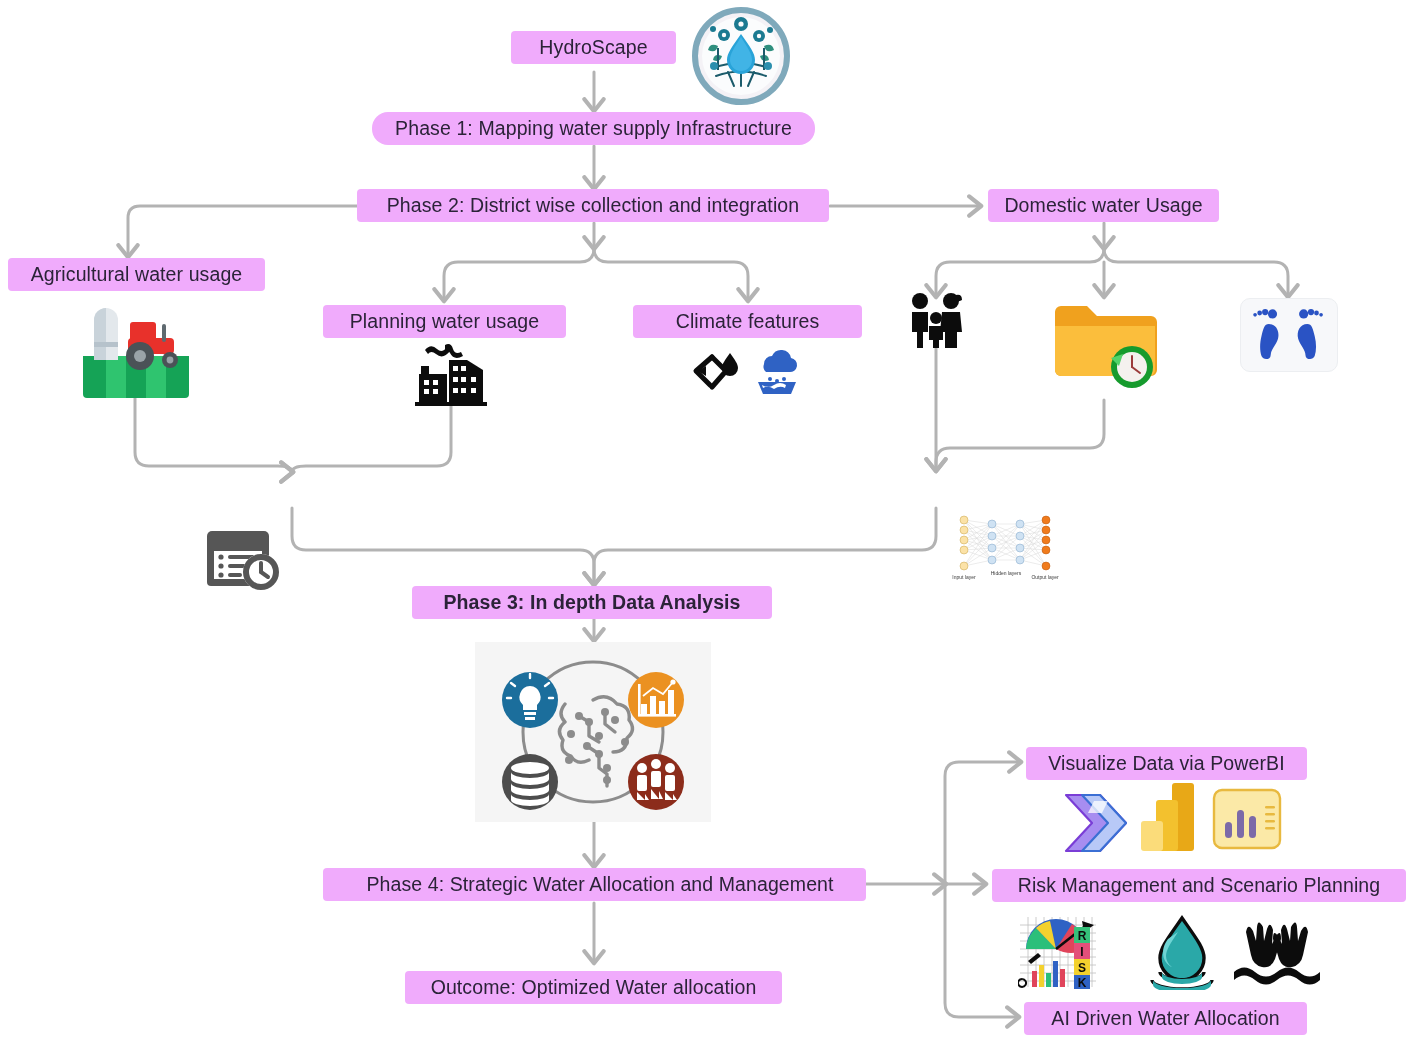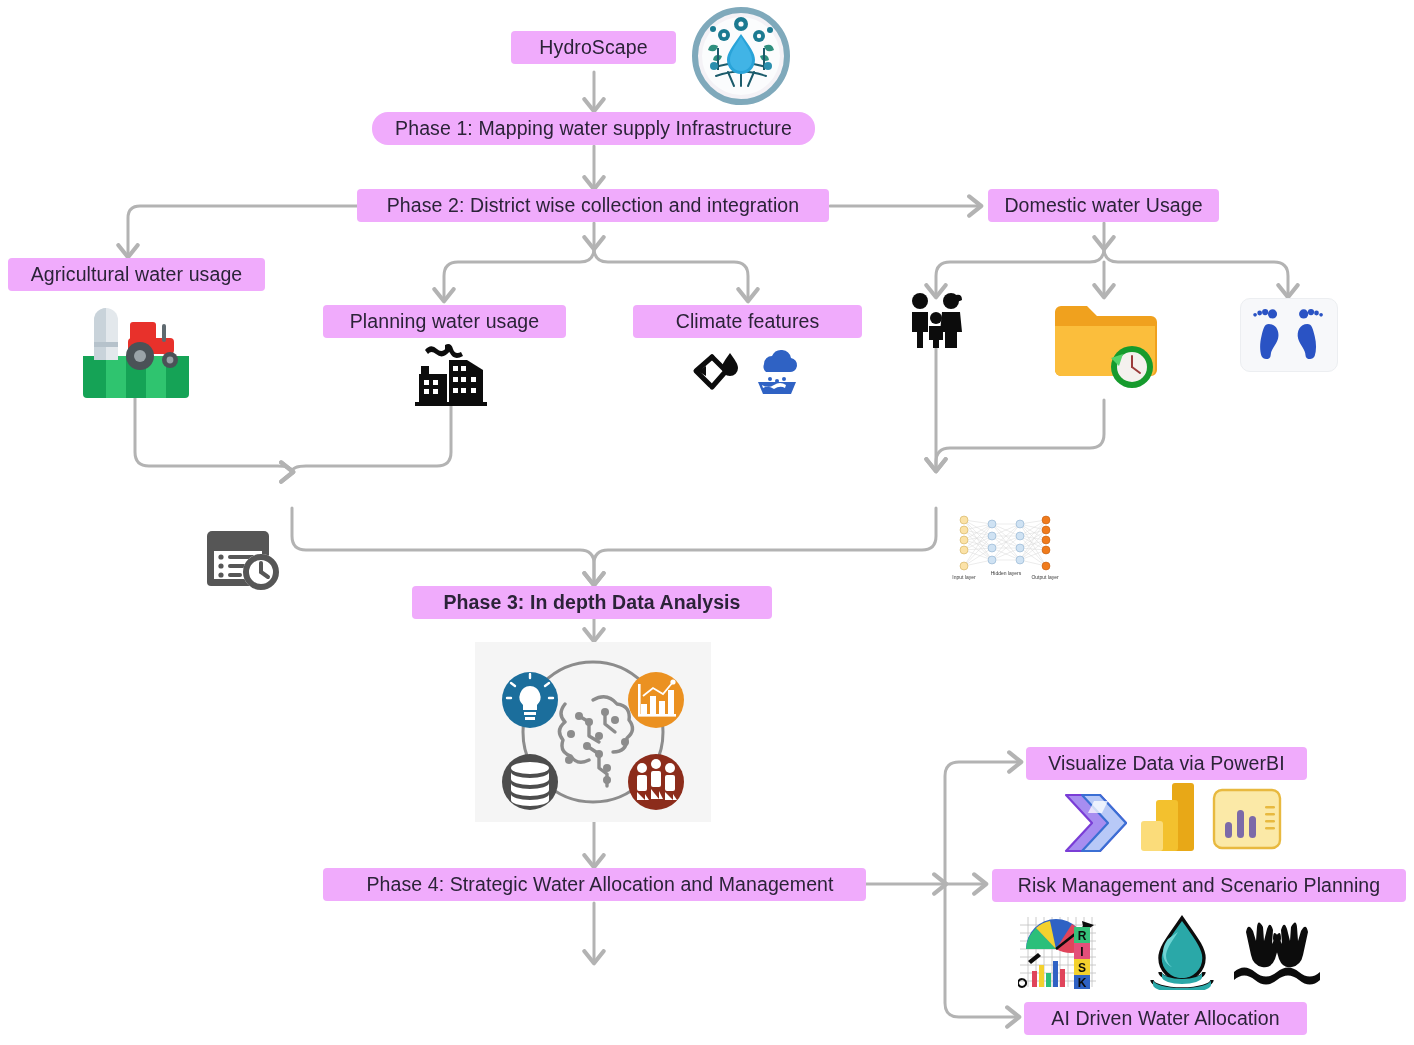--- a/index.html
+++ b/index.html
@@ -110,20 +110,21 @@
   <div class="node" style="left:323px;top:305px;width:243px;">Planning water usage</div>
 
   <div class="node" style="left:633px;top:305px;width:229px;">Climate features</div>
 
 
 
   <div class="node" style="left:412px;top:586px;width:360px;font-weight:bold;">Phase 3: In depth Data Analysis</div>
 
   <div class="node" style="left:323px;top:868px;width:543px;padding-left:25px;">Phase 4: Strategic Water Allocation and Management</div>
 
+  <div class="node" style="left:405px;top:971px;width:377px;">Outcome: Optimized Water allocation</div>
 
   <div class="node" style="left:1026px;top:747px;width:281px;">Visualize Data via PowerBI</div>
 
   <div class="node" style="left:992px;top:869px;width:414px;">Risk Management and Scenario Planning</div>
 
   <div class="node" style="left:1024px;top:1002px;width:283px;">AI Driven Water Allocation</div>
 
   <div class="icon-wrap" style="left:688px;top:6px;width:106px;height:101px;">
     <svg viewBox="0 0 106 101" width="106" height="101">
       <circle cx="53" cy="50" r="47" fill="#f4f2f6"></circle>

